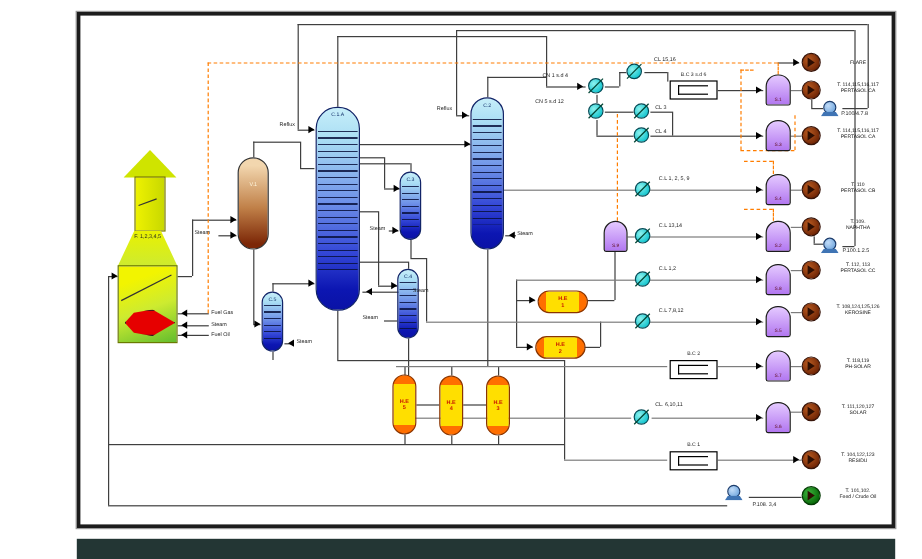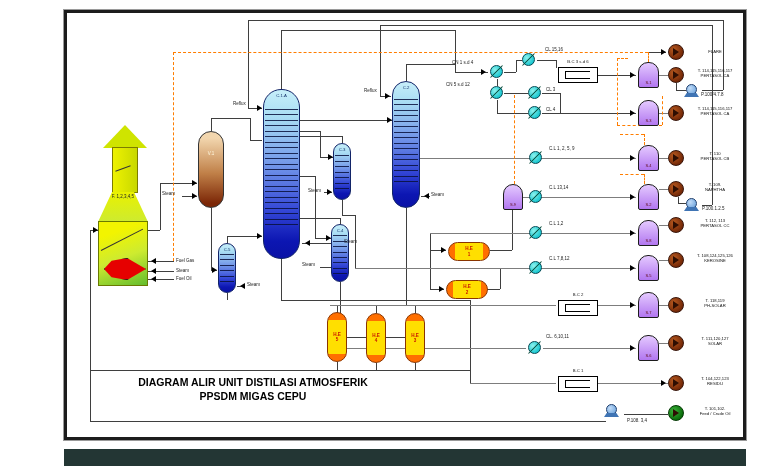--- a/index.html
+++ b/index.html
@@ -459,17 +459,13 @@
     </div>
   <div class="plbl" style="left:688px;top:376px">
       <div>T. 104,122,123</div>
       <div>RESIDU</div>
     </div>
   <div class="plbl" style="left:688px;top:406px">
       <div>T. 101,102.</div>
       <div>Feed / Crude Oil</div>
     </div>
 
-  <div class="a" id="title">
-    <div>DIAGRAM ALIR UNIT DISTILASI ATMOSFERIK</div>
-    <div>PPSDM MIGAS CEPU</div>
-  </div>
 </div>
 
 </body></html>

